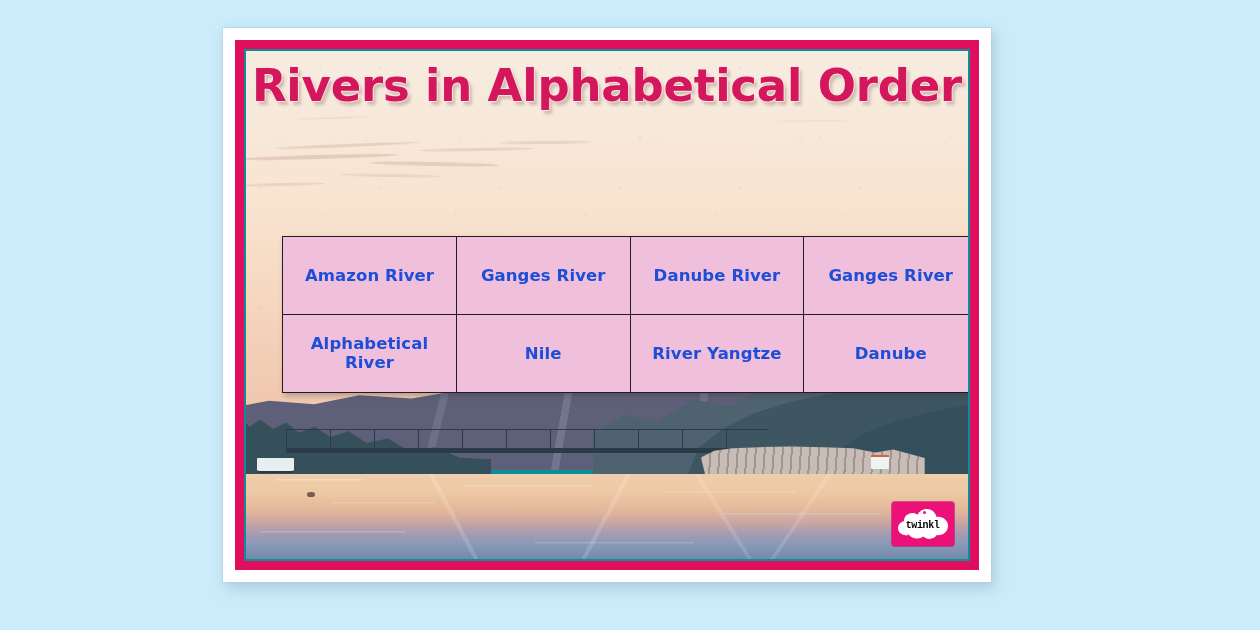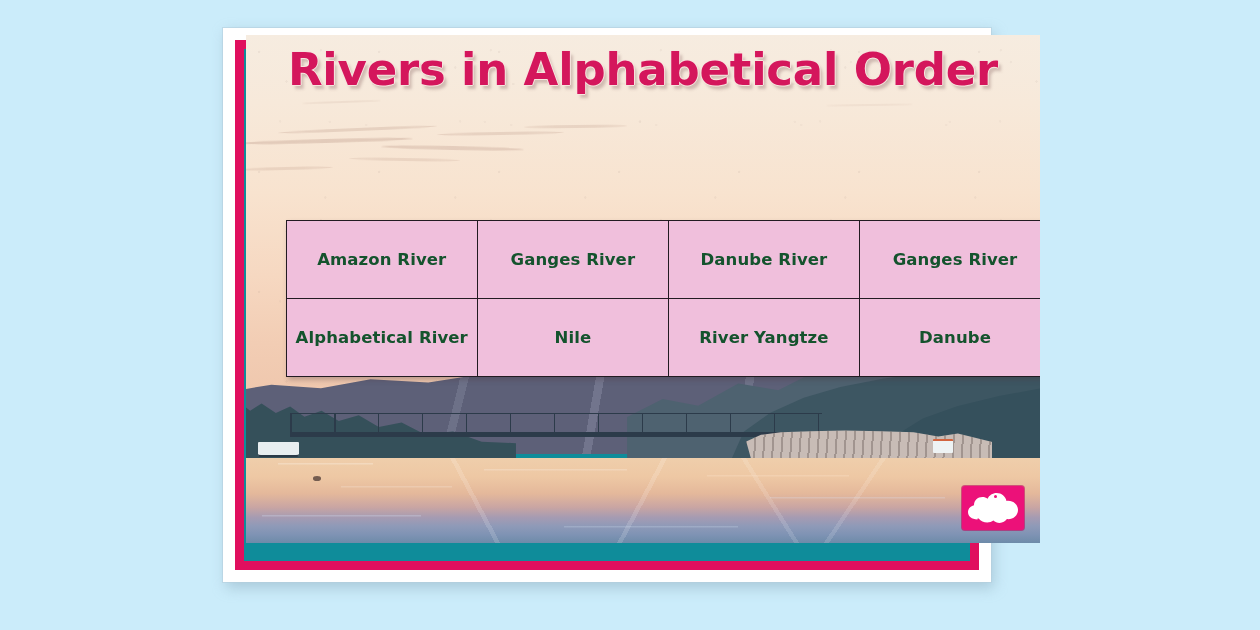--- a/index.html
+++ b/index.html
@@ -55,22 +55,22 @@
     position: absolute;
     left: 244px;
     top: 49px;
     width: 726px;
     height: 512px;
     background: #0f8c9a;
   }
   #poster-art {
     position: absolute;
     left: 246px;
-    top: 35px;
-    width: 794px;
+    top: 51px;
+    width: 722px;
     height: 508px;
     overflow: hidden;
   }
 
   
   .sky {
     position: absolute;
     left: 0; top: 0;
     width: 100%;
     height: 74%;
@@ -332,21 +332,21 @@
   }
   #word-table td {
     border: 1.3px solid #231b22;
     background: #f0bfdc;
     height: 77px;
     text-align: center;
     vertical-align: middle;
     font-family: "DejaVu Sans", sans-serif;
     font-weight: bold;
     font-size: 16.5px;
-    color: #14532d;
+    color: #1d4ed8;
     padding: 0 4px;
     letter-spacing: .1px;
   }
 
   
   #twinkl-logo {
     position: absolute;
     right: 2.0%;
     bottom: 2.6%;
     width: 62px;
@@ -361,24 +361,24 @@
     top: 50%;
     transform: translate(-50%, -50%);
     width: 52px;
     height: 30px;
   }
   .twinkl-word {
     position: absolute;
     left: 50%;
     top: 52%;
     transform: translate(-50%, -50%);
-    font-family: Liberation Serif, serif;
+    font-family: Liberation Mono, monospace;
     font-weight: bold;
-    font-size: 16px;
-    color: #ffffff;
+    font-size: 10px;
+    color: #000000;
     letter-spacing: -.4px;
     white-space: nowrap;
   }
   .twinkl-dot {
     position: absolute;
     left: 31.5px;
     top: 9px;
     width: 3.4px;
     height: 3.4px;
     border-radius: 50%;

